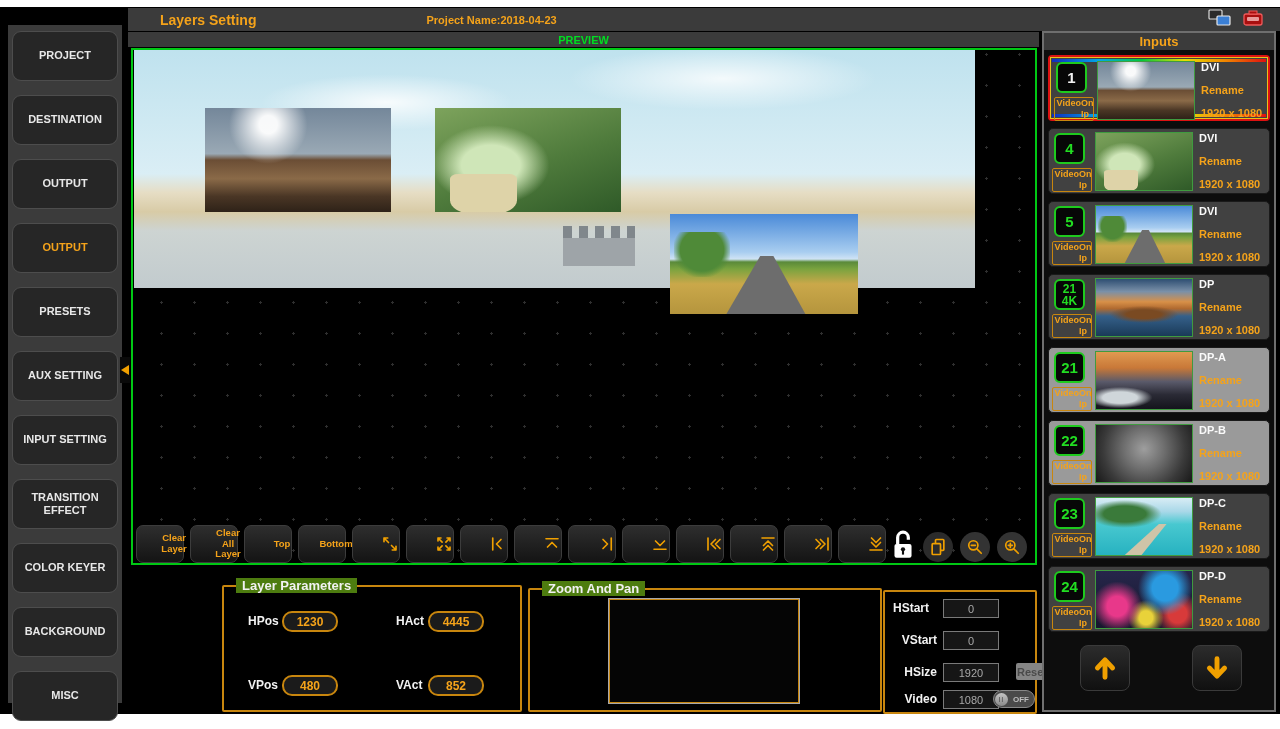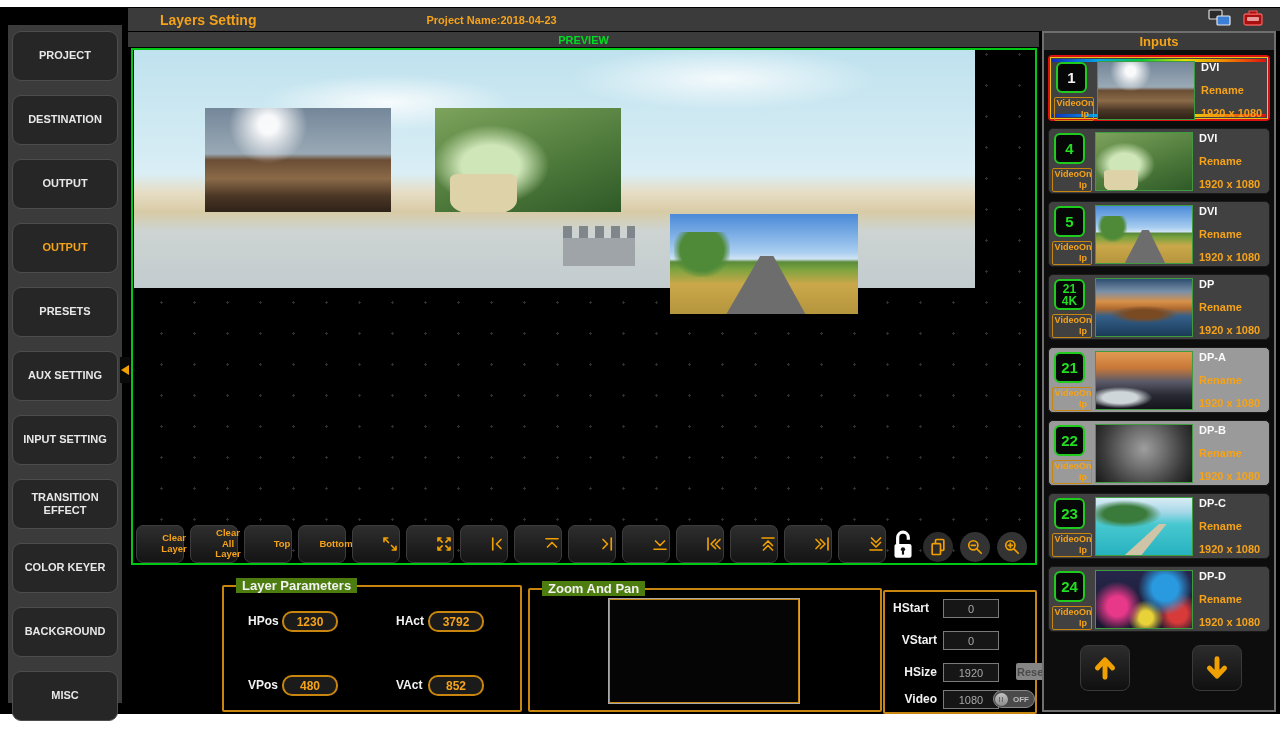--- a/index.html
+++ b/index.html
@@ -272,21 +272,21 @@
           </svg>
       </div>
     </div>
   </div>
 
   <div class="abs fieldset" style="left:222px;top:578px;width:296px;height:123px;">
     <span class="legend">Layer Parameters</span>
     <div class="abs plabel" style="left:24px;top:27px;">HPos</div>
     <div class="abs pvalue" style="left:58px;top:24px;width:52px;height:17px;">1230</div>
     <div class="abs plabel" style="left:172px;top:27px;">HAct</div>
-    <div class="abs pvalue" style="left:204px;top:24px;width:52px;height:17px;">3792</div>
+    <div class="abs pvalue" style="left:204px;top:24px;width:52px;height:17px;">4445</div>
     <div class="abs plabel" style="left:24px;top:91px;">VPos</div>
     <div class="abs pvalue" style="left:58px;top:88px;width:52px;height:17px;">480</div>
     <div class="abs plabel" style="left:172px;top:91px;">VAct</div>
     <div class="abs pvalue" style="left:204px;top:88px;width:52px;height:17px;">852</div>
   </div>
 
   <div class="abs fieldset" style="left:528px;top:581px;width:350px;height:120px;">
     <span class="legend">Zoom And Pan</span>
     <div class="abs zp-outer" style="left:78px;top:8px;width:190px;height:104px;">
       <div class="zp-inner"></div>

